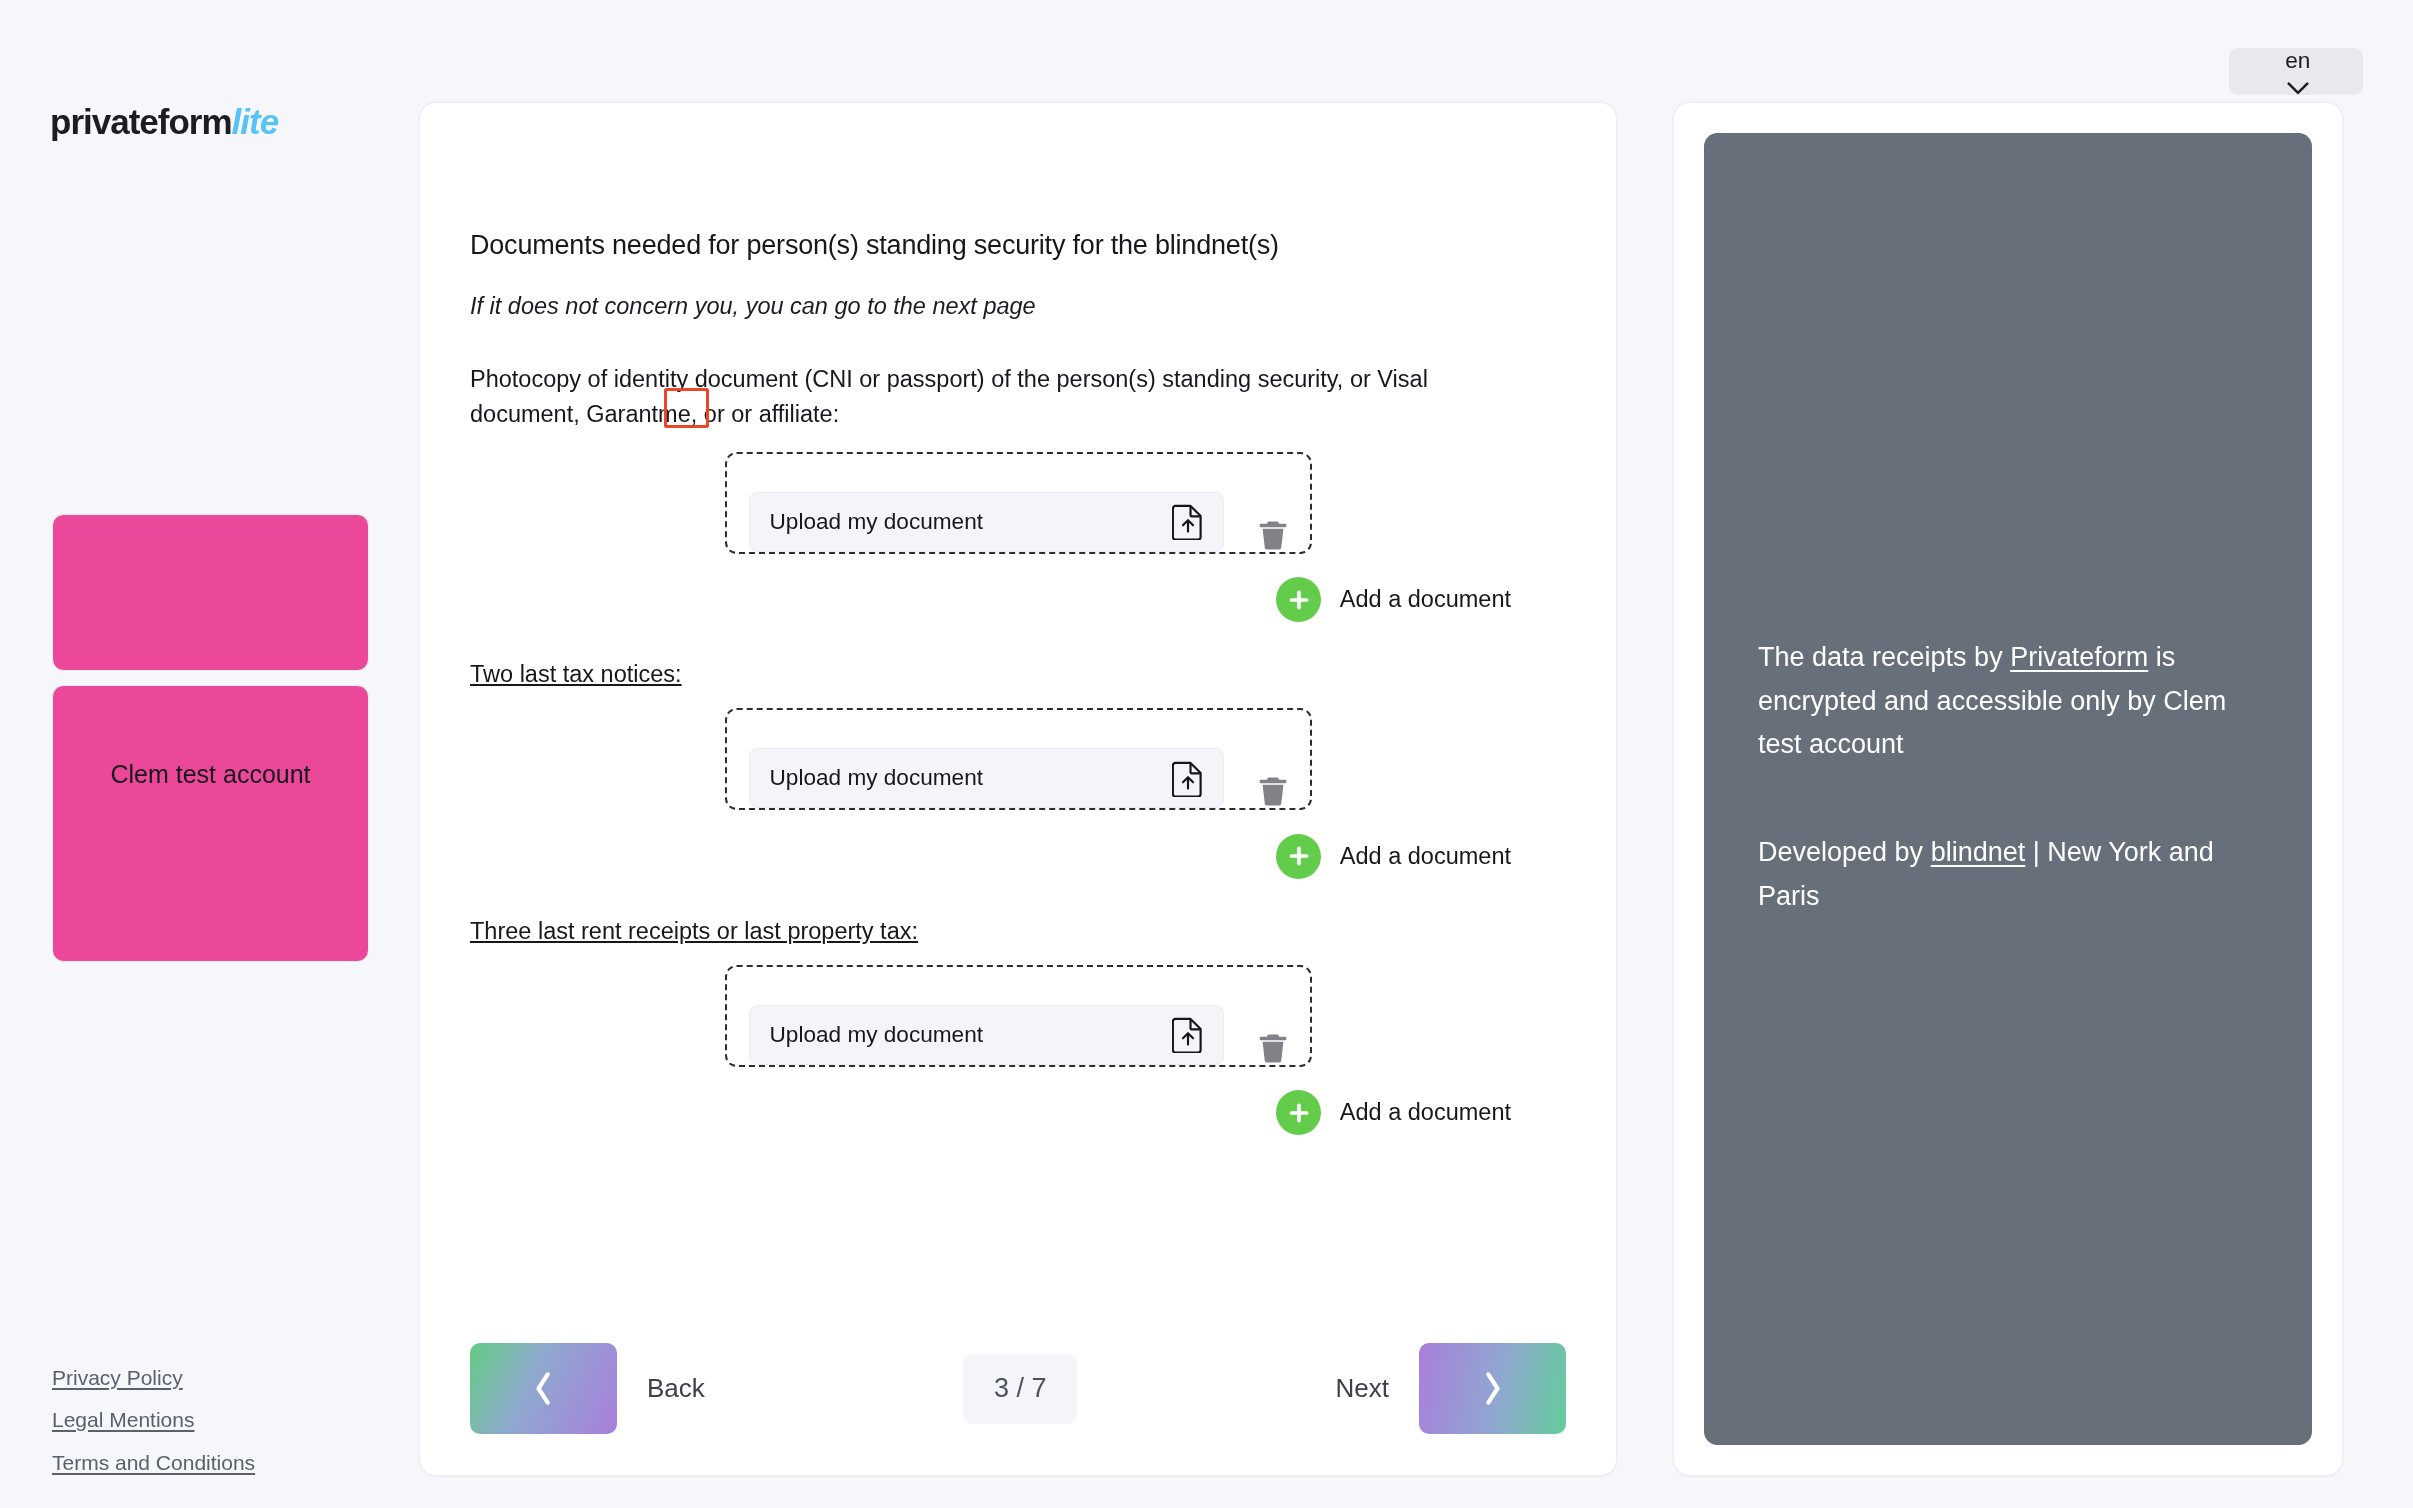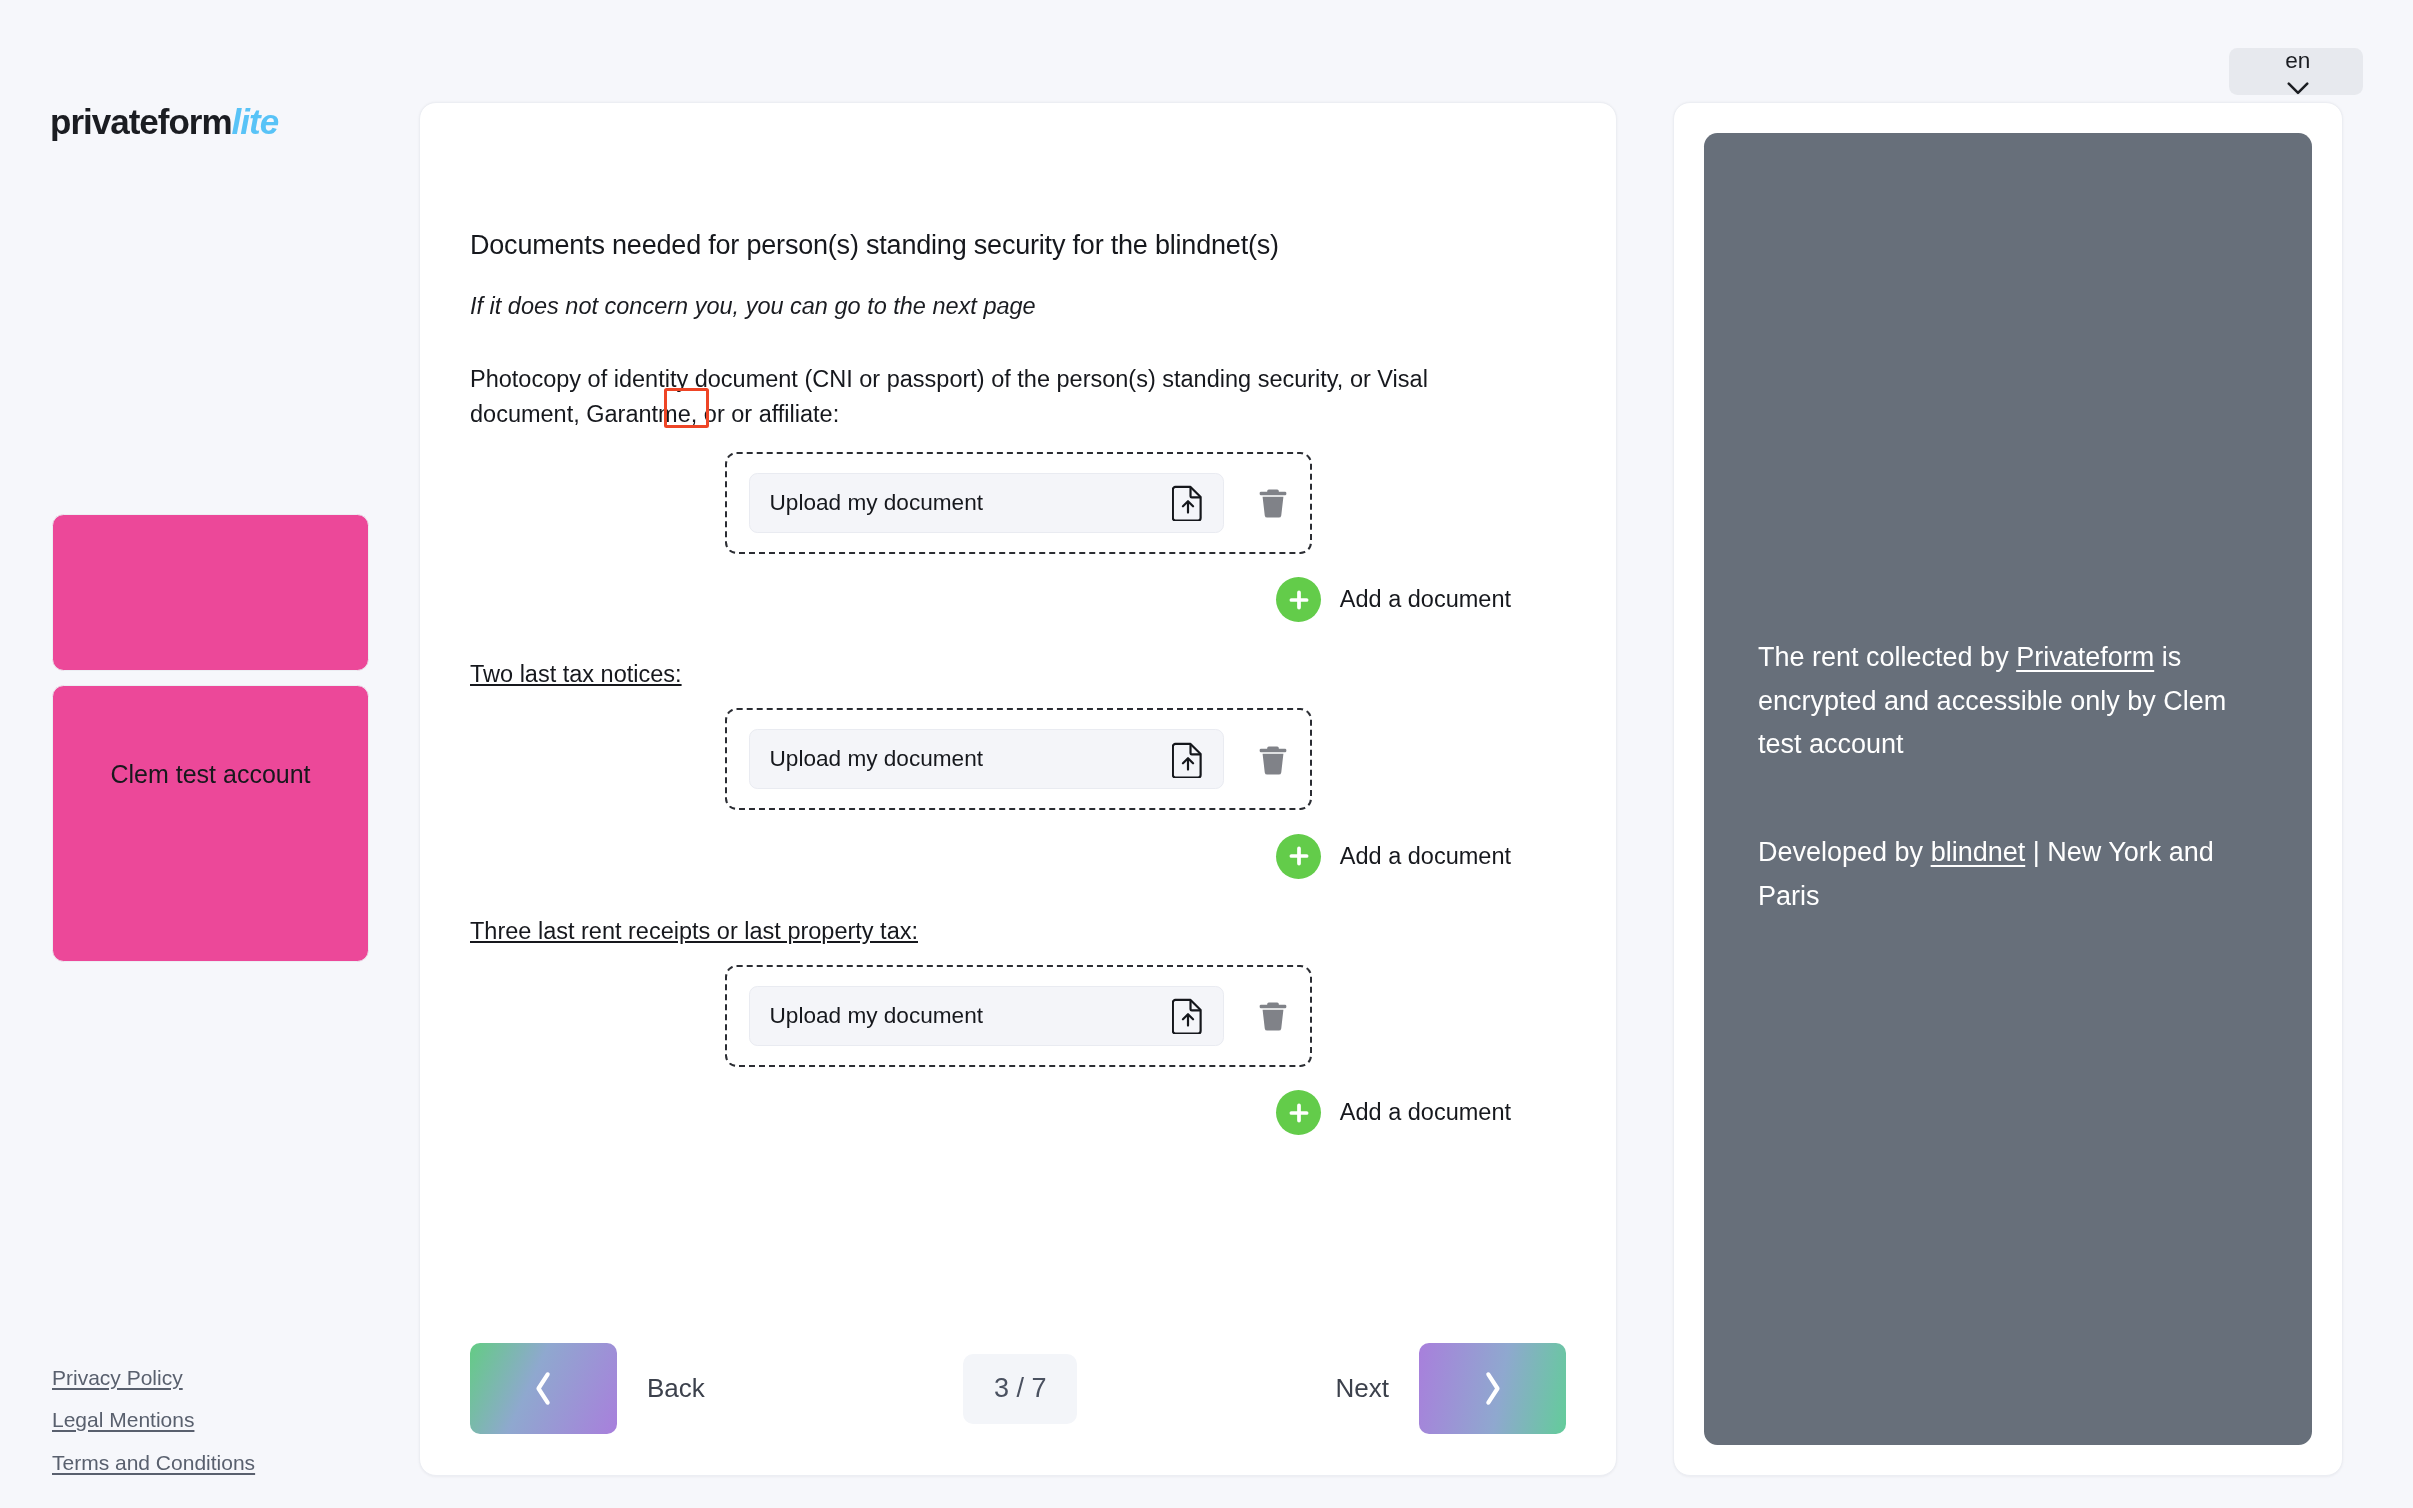--- a/index.html
+++ b/index.html
@@ -86,21 +86,21 @@
     border: 3.4px solid #ee4526; border-radius: 2.5px;
     pointer-events: none;
   }
   .field-label { margin-top: 39px; font-size: 23.5px; color: #16181d; text-decoration: underline; }
 
   
   .upload-zone {
     margin: 20px auto 0 auto;
     width: 587px; height: 102px;
     border: 2.5px dashed #2b2d33; border-radius: 11.7px;
-    display: flex; align-items: center; gap: 34px;
+    display: flex; align-items: flex-end; gap: 34px;
     padding: 0 22px;
   }
   .upload-btn {
     flex: 1; height: 60px;
     background: #f4f5f9; border: 0.8px solid #e9ebf1; border-radius: 8.4px;
     display: flex; align-items: center; justify-content: space-between;
     padding: 0 18.4px 0 20px; cursor: pointer;
   }
   .upload-btn .upload-label { font-size: 22.6px; color: #16181d; white-space: nowrap; }
   .file-upload-icon { width: 32px; height: 37px; display: block; }
@@ -318,18 +318,18 @@
           </svg>
         </span>
       </button>
     </div>
   </div>
 </div>
 
 <div class="info-card">
   <div class="info-inner">
     <div class="info-text">
-      <div class="p1"><span>The rent collected by </span><a>Privateform</a><span> is encrypted and accessible only by Clem test account</span></div>
+      <div class="p1"><span>The data receipts by </span><a>Privateform</a><span> is encrypted and accessible only by Clem test account</span></div>
       <div class="p2"><span>Developed by </span><a>blindnet</a><span> | New York and Paris</span></div>
     </div>
   </div>
 </div>
 
 
 </body></html>

